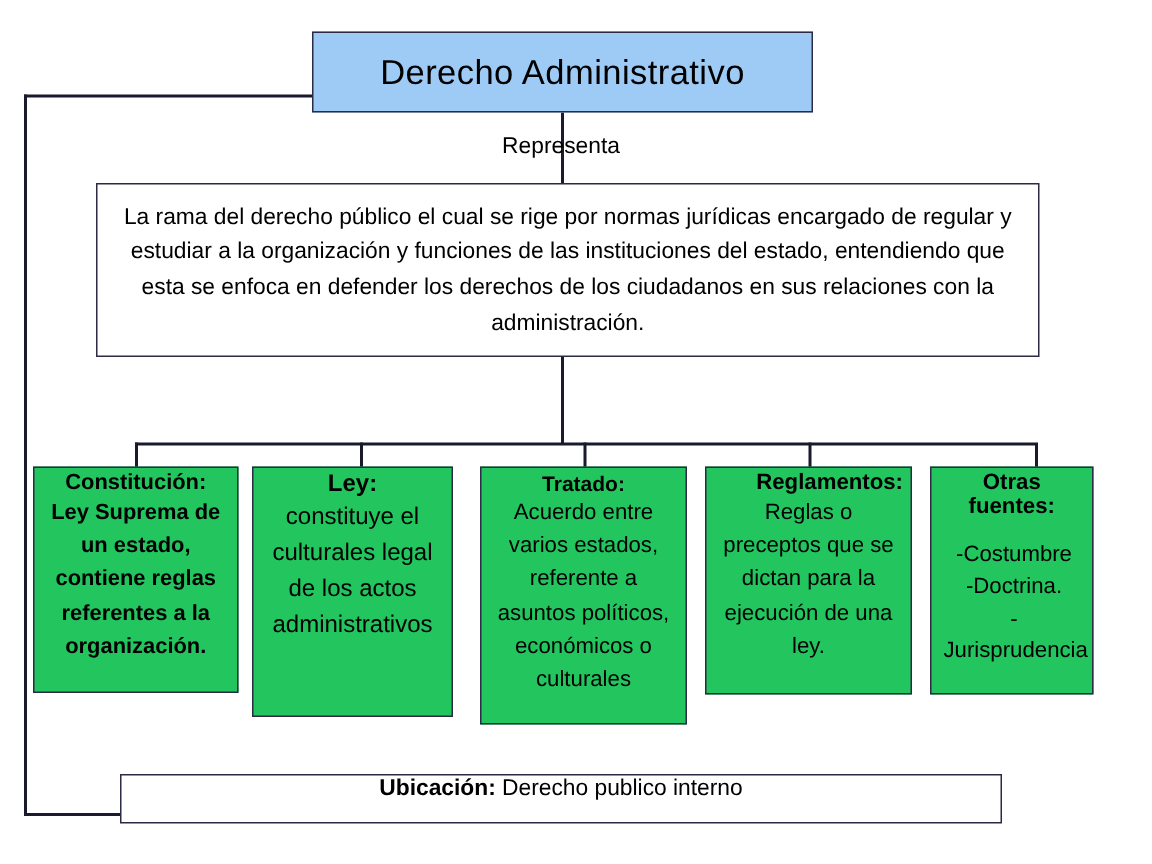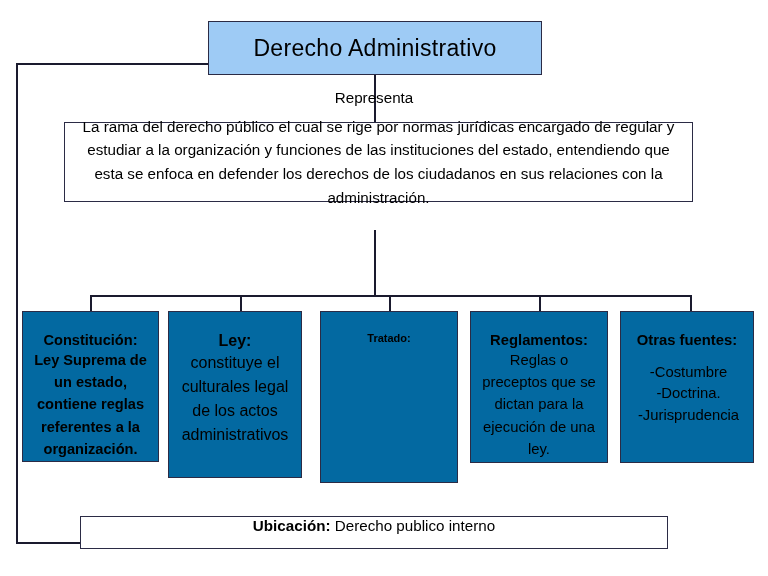--- a/index.html
+++ b/index.html
@@ -48,21 +48,21 @@
   #title-box .title-text {
     font-size: 23px;
     letter-spacing: 0.3px;
     white-space: nowrap;
   }
 
   #desc-box {
     left: 64px;
     top: 122px;
     width: 629px;
-    height: 80px;
+    height: 116px;
     display: flex;
     align-items: center;
     justify-content: center;
     padding: 4px 10px;
   }
   #desc-box .desc-text {
     font-size: 15.2px;
     line-height: 1.55;
     text-align: center;
   }
@@ -75,49 +75,49 @@
     background: transparent;
     z-index: 3;
     white-space: nowrap;
   }
 
   
   .src-box {
     position: absolute;
     box-sizing: border-box;
     border: 1.5px solid #2b2b45;
-    background: #0369a1;
+    background: #22c55e;
     z-index: 2;
-    padding: 20px 5px 4px 5px;
+    padding: 2px 5px 4px 5px;
     text-align: center;
   }
   .src-head {
     display: block;
     font-weight: bold;
     margin-bottom: 1px;
   }
   .src-body { display: block; }
 
   #src-1 { left: 22px;  top: 311px; width: 137px; height: 151px; }
   #src-1 .src-head { font-size: 14.6px; }
   #src-1 .src-body { font-size: 14.6px; line-height: 1.52; font-weight: bold; }
 
   #src-2 { left: 168px; top: 311px; width: 134px; height: 167px; }
   #src-2 .src-head { font-size: 16px; }
   #src-2 .src-body { font-size: 16px; line-height: 1.5; }
 
   #src-3 { left: 320px; top: 311px; width: 138px; height: 172px; }
-  #src-3 .src-head { font-size: 11px; }
+  #src-3 .src-head { font-size: 14px; }
   #src-3 .src-body { font-size: 14.8px; line-height: 1.5; }
 
   #src-4 { left: 470px; top: 311px; width: 138px; height: 152px; }
-  #src-4 .src-head { font-size: 14.8px; }
+  #src-4 .src-head { font-size: 14.8px; text-align: right; }
   #src-4 .src-body { font-size: 14.8px; line-height: 1.5; }
 
-  #src-5 { left: 620px; top: 311px; width: 134px; height: 152px; }
+  #src-5 { left: 620px; top: 311px; width: 109px; height: 152px; }
   #src-5 .src-head { font-size: 14.8px; }
   #src-5 .list {
     display: block;
     text-align: left;
     font-size: 14.8px;
     line-height: 1.45;
     margin-top: 14px;
     padding-left: 3px;
   }
   #src-5 .list-item { display: block; text-align: center; }
@@ -175,20 +175,21 @@
     <span class="src-body">Ley Suprema de un estado, contiene reglas referentes a la organización.</span>
   </div>
 
   <div class="src-box" id="src-2">
     <span class="src-head">Ley:</span>
     <span class="src-body">constituye el culturales legal de los actos administrativos</span>
   </div>
 
   <div class="src-box" id="src-3">
     <span class="src-head">Tratado:</span>
+    <span class="src-body">Acuerdo entre varios estados, referente a asuntos políticos, económicos o culturales</span>
   </div>
 
   <div class="src-box" id="src-4">
     <span class="src-head">Reglamentos:</span>
     <span class="src-body">Reglas o preceptos que se dictan para la ejecución de una ley.</span>
   </div>
 
   <div class="src-box" id="src-5">
     <span class="src-head">Otras fuentes:</span>
     <span class="list">

